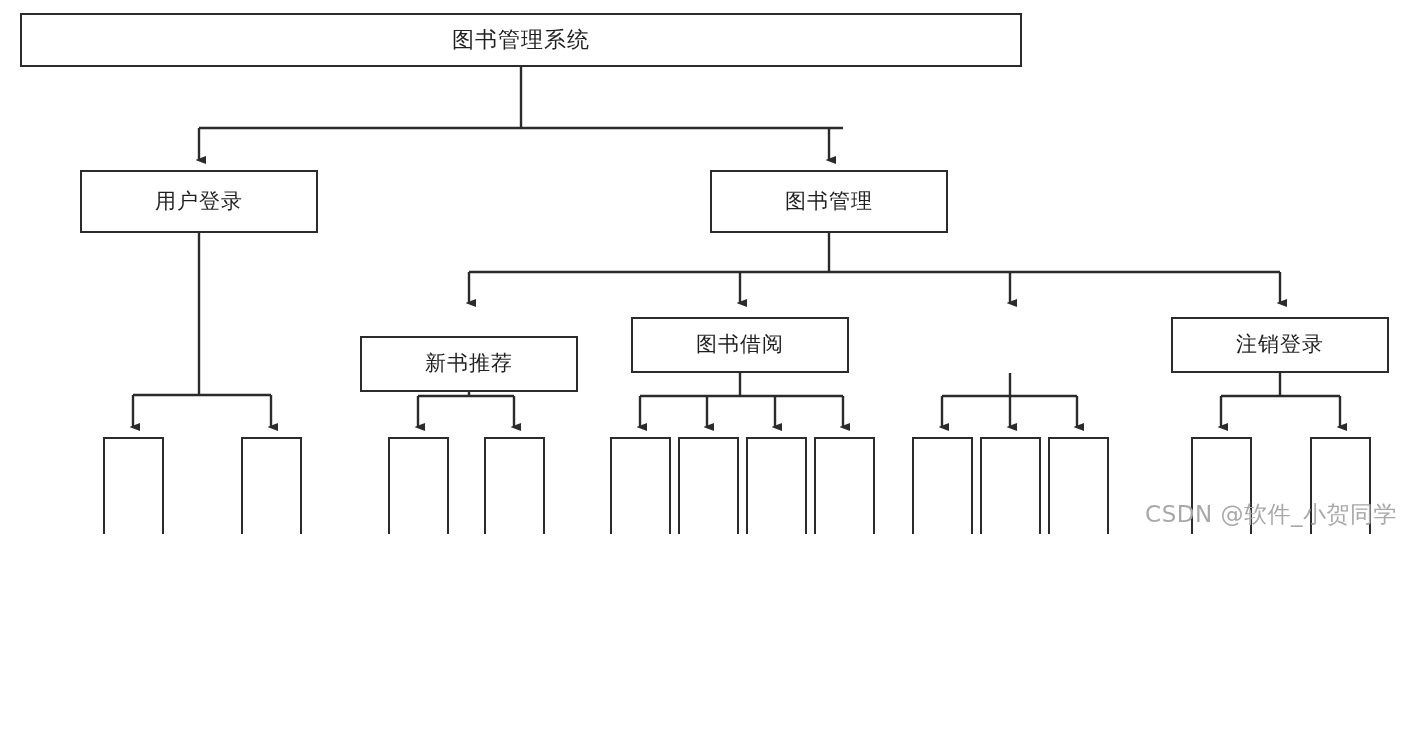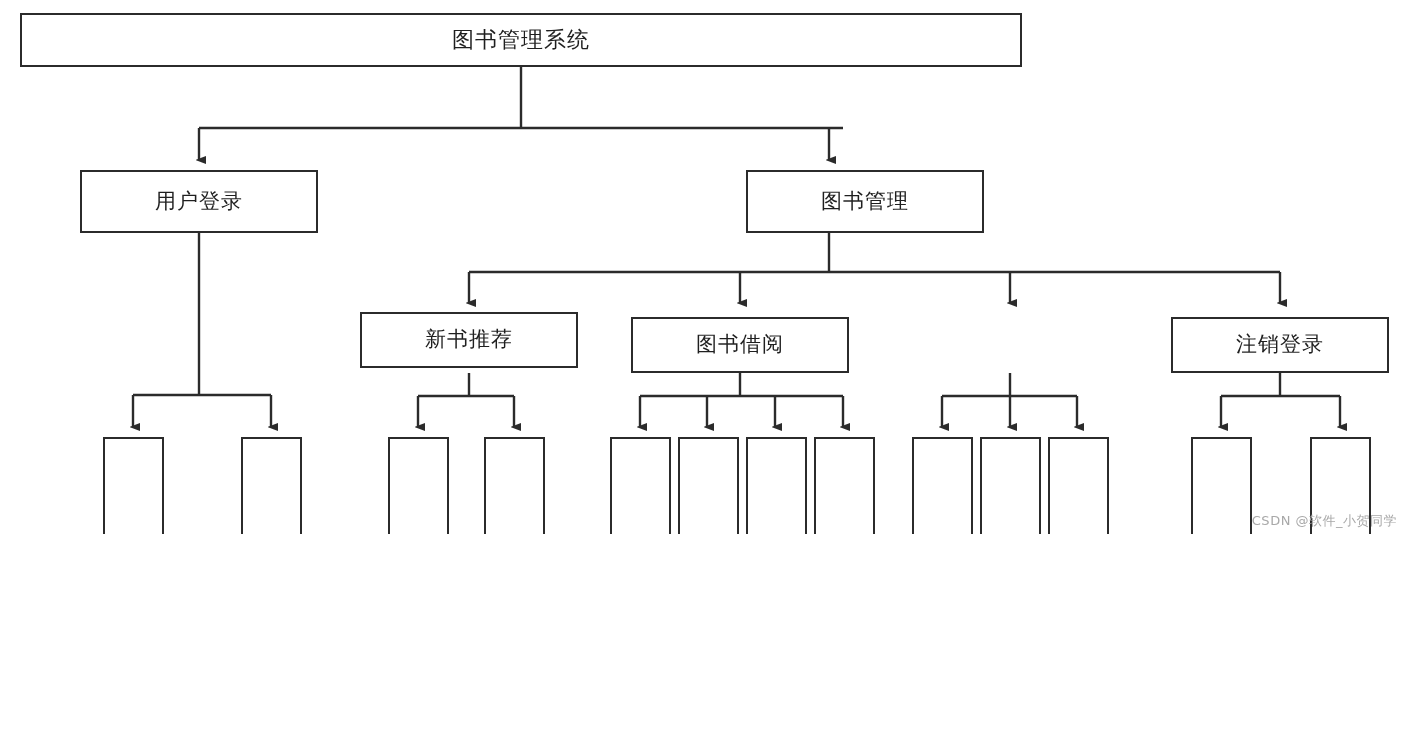--- a/index.html
+++ b/index.html
@@ -58,21 +58,21 @@
   }
   .node.v .vlabel {
     writing-mode: vertical-rl;
     text-orientation: upright;
     display: block;
   }
   .watermark {
     position: absolute;
     right: 8px;
     bottom: 4px;
-    font-size: 13px;
+    font-size: 23px;
     color: #a8a8a8;
     letter-spacing: 0.5px;
     z-index: 5;
     white-space: nowrap;
   }
 </style>
 </head>
 <body>
 
 <div id="canvas">
@@ -127,25 +127,25 @@
     </g>
   </svg>
 
   <div class="node h root" style="left:20px; top:13px; width:1002px; height:54px;">
     <span>图书管理系统</span>
   </div>
 
   <div class="node h" style="left:80px; top:170px; width:238px; height:63px;">
     <span>用户登录</span>
   </div>
-  <div class="node h" style="left:746px; top:170px; width:238px; height:63px;justify-content:center;">
+  <div class="node h" style="left:710px; top:170px; width:238px; height:63px;justify-content:center;">
     <span>图书管理</span>
   </div>
 
-  <div class="node h" style="left:360px; top:312px; width:218px; height:56px;text-align:right;">
+  <div class="node h" style="left:360px; top:336px; width:218px; height:56px;text-align:right;">
     <span>新书推荐</span>
   </div>
   <div class="node h" style="left:631px; top:317px; width:218px; height:56px;">
     <span>图书借阅</span>
   </div>
   <div class="node h" style="left:1171px; top:317px; width:218px; height:56px;">
     <span>注销登录</span>
   </div>
 
   <div class="node v" style="left:103px; top:437px; width:61px; height:296px;">

